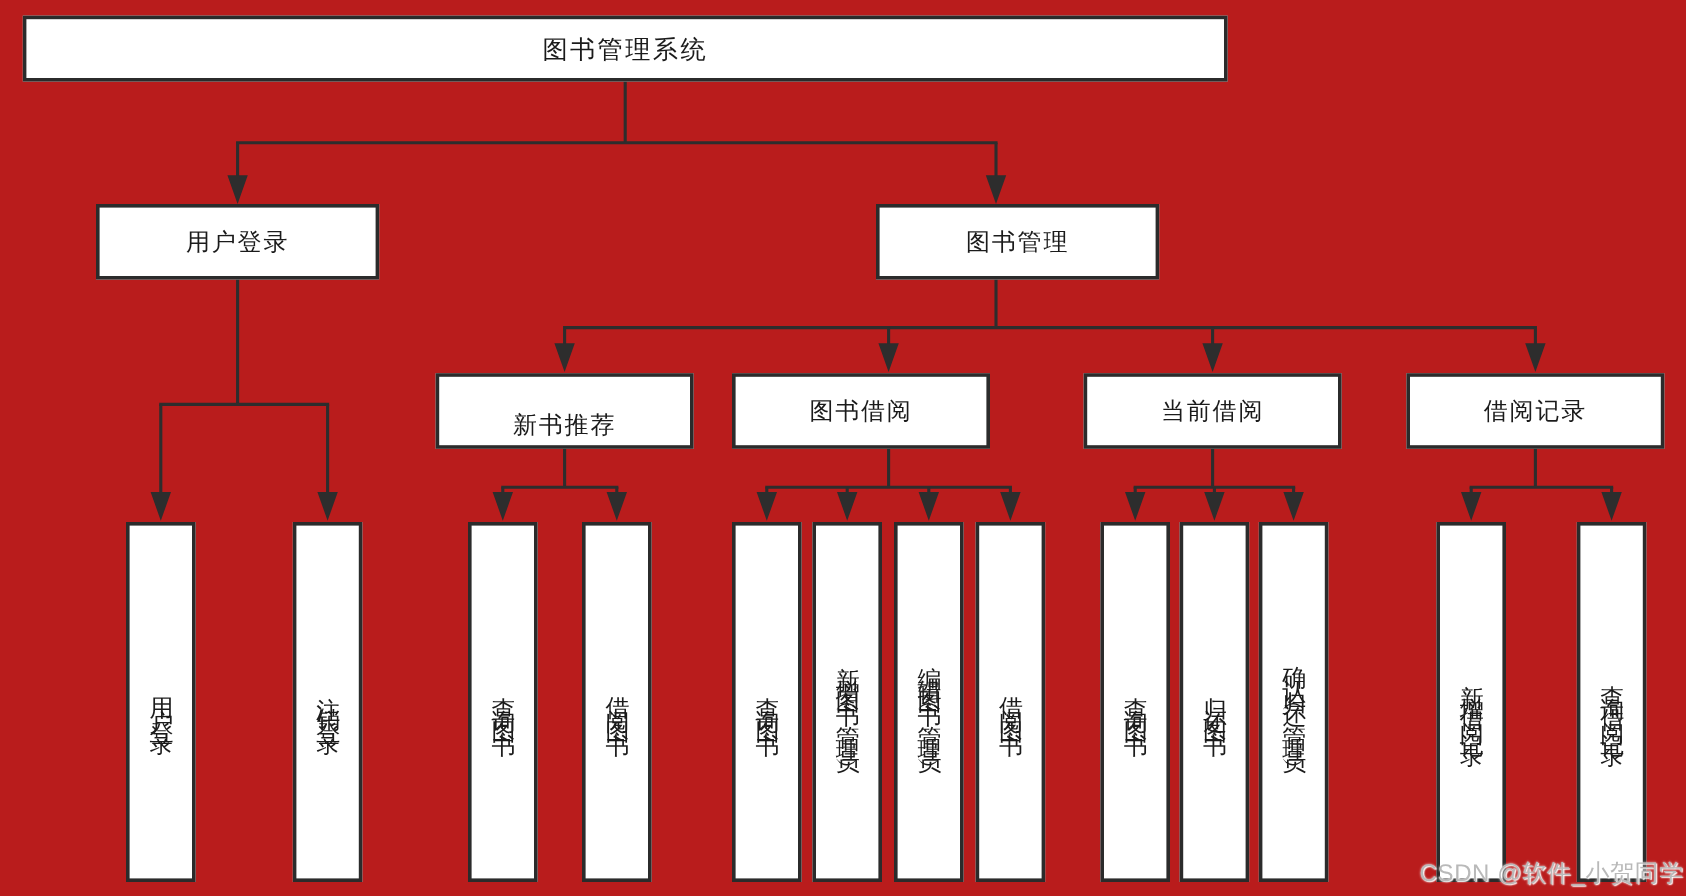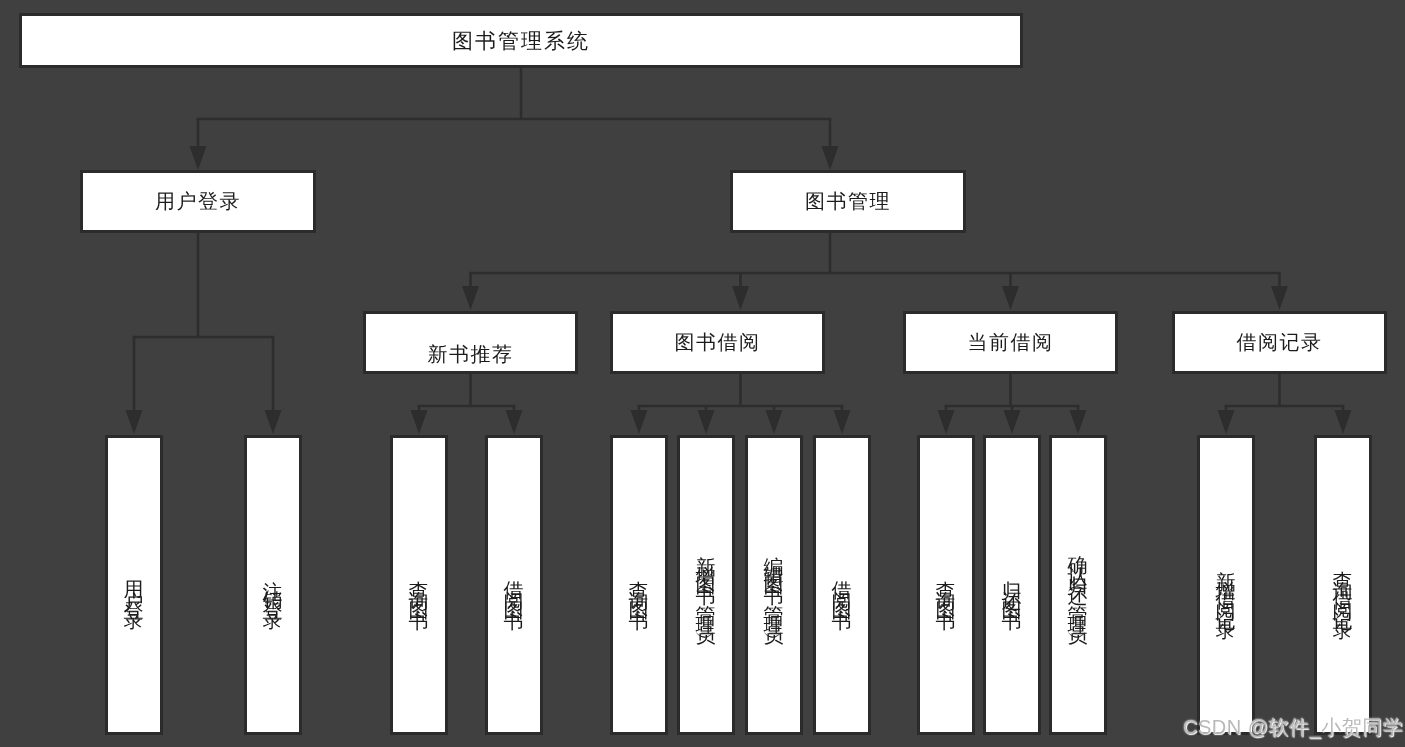--- a/index.html
+++ b/index.html
@@ -5,21 +5,21 @@
   html, body {
     margin: 0;
     padding: 0;
     background: #ffffff;
     font-family: "Liberation Sans", "DejaVu Sans", sans-serif;
   }
   #stage {
     position: relative;
     width: 1405px;
     height: 747px;
-    background: #404040;
+    background: #b91c1c;
     overflow: hidden;
   }
   #connector-svg {
     position: absolute;
     left: 0;
     top: 0;
     width: 1405px;
     height: 747px;
   }
   .node {

